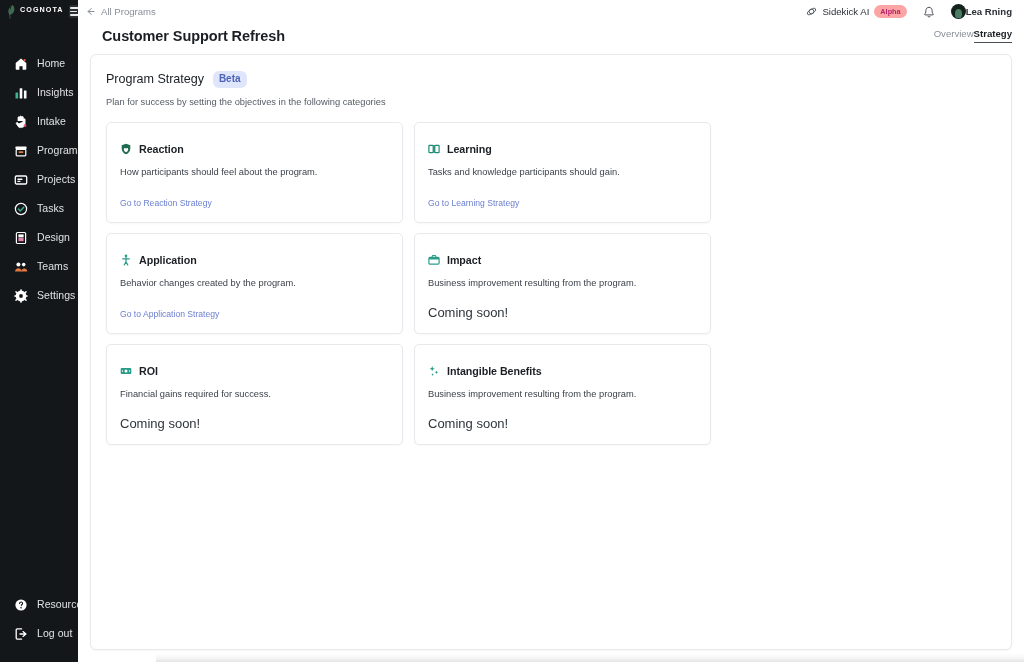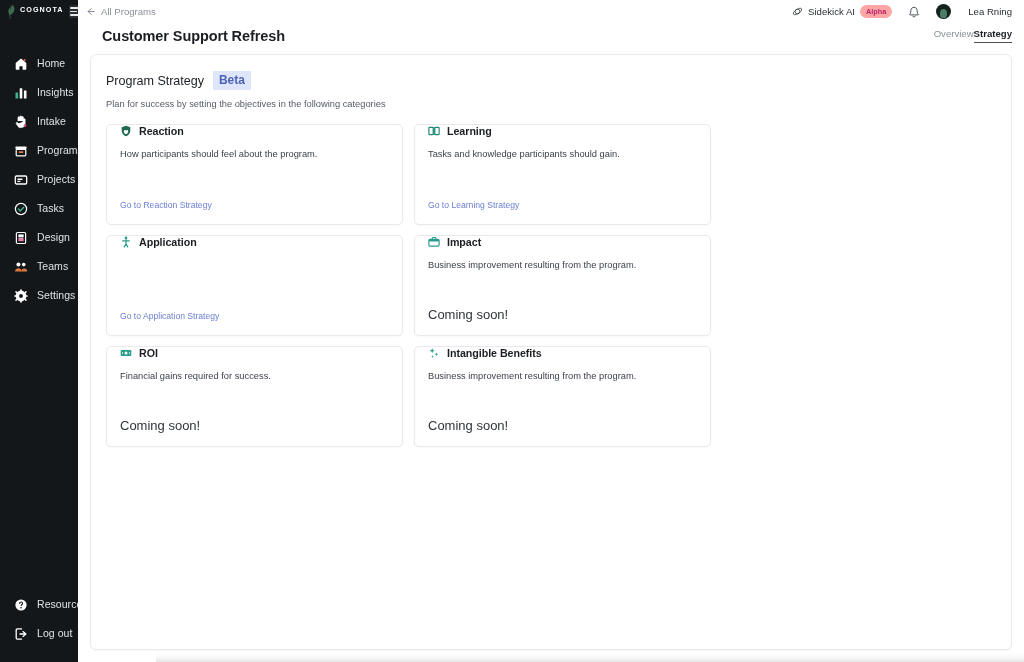--- a/index.html
+++ b/index.html
@@ -71,21 +71,21 @@
   .breadcrumb .back-arrow { width: 9px; height: 9px; display: block; }
   .topbar-right { margin-left: auto; display: flex; align-items: center; gap: 16px; }
   .sidekick { display: flex; align-items: center; gap: 5px; cursor: pointer; }
   .sidekick-label { font-size: 9.6px; color: #2b2f36; white-space: nowrap; }
   .badge-alpha {
     background: #fca5a5; color: #b8236b;
     font-size: 7.3px; font-weight: 600;
     padding: 1.5px 6px; border-radius: 8px; line-height: 1.25;
   }
   .bell { width: 12px; height: 13px; cursor: pointer; display:block; }
-  .user { display: flex; align-items: center; gap: 17px; cursor: pointer; }
+  .user { display: flex; align-items: center; gap: 0; cursor: pointer; font-weight: bold; }
   .avatar {
     width: 15px; height: 15px; border-radius: 50%;
     background: #13221b; display: flex; align-items: center; justify-content: center;
     overflow: hidden; flex: 0 0 15px;
   }
   .avatar-inner { width: 7px; height: 9px; border-radius: 50% 50% 40% 40%; background: #4a7d64; margin-top: 3px; }
   .user-name { font-size: 9.6px; color: #2b2f36; white-space: nowrap; }
 
   .titlebar {
     padding: 5px 12px 10px 24px;
@@ -106,37 +106,37 @@
     border-radius: 6px;
     height: 100%;
     padding: 16px 15px;
     box-shadow: 0 1px 2px rgba(16,24,40,0.04);
     overflow: hidden;
   }
   .panel-head { display: flex; align-items: center; gap: 9px; }
   .panel-title { font-size: 12.6px; color: #1b1f24; font-weight: 400; letter-spacing: -0.05px; }
   .badge-beta {
     background: #dfe6fb; color: #4c63b6;
-    font-size: 12px; font-weight: 600;
-    padding: 2px 6px; border-radius: 0; line-height: 1.25;
+    font-size: 10px; font-weight: 600;
+    padding: 2px 6px; border-radius: 6px; line-height: 1.25;
   }
   .panel-sub { font-size: 9.3px; color: #565c66; margin-top: 9px; }
 
   .cards {
     margin-top: 15px;
     display: grid;
     grid-template-columns: 1fr 1fr;
     gap: 10px 11px;
     max-width: 605px;
   }
   .card {
     border: 1px solid #e7e9ec;
     border-radius: 5px;
     background: #ffffff;
-    padding: 0 13px 12px 13px;
+    padding: 20px 13px 12px 13px;
     height: 101px;
     display: flex; flex-direction: column;
     box-shadow: 0 1px 2px rgba(16,24,40,0.03);
   }
   .card-head { display: flex; align-items: center; gap: 7px; }
   .card-icon { width: 12px; height: 12px; flex: 0 0 12px; display: flex; align-items: center; justify-content: center; }
   .card-icon svg { display: block; }
   .card-title { font-size: 10.7px; font-weight: 700; color: #1b1f24; letter-spacing: -0.05px; }
   .card-desc { font-size: 9.3px; color: #3c424b; margin-top: 11px; line-height: 1.35; }
   .card-foot { margin-top: auto; }
@@ -401,20 +401,21 @@
           <div class="card">
             <div class="card-head">
               <span class="card-icon">
                 <svg viewBox="0 0 12 12" width="12" height="12">
                   <circle cx="6" cy="1.9" r="1.3" fill="#2a9d8a"></circle>
                   <path d="M6 3.6v4.3M2.6 4.8h6.8M4.2 11 6 7.9 7.8 11" fill="none" stroke="#2a9d8a" stroke-width="1.2" stroke-linecap="round" stroke-linejoin="round"></path>
                 </svg>
               </span>
               <span class="card-title">Application</span>
             </div>
+            <p class="card-desc">Behavior changes created by the program.</p>
             <div class="card-foot">
               <a class="card-link">Go to Application Strategy</a>
             </div>
           </div>
 
           <div class="card">
             <div class="card-head">
               <span class="card-icon">
                 <svg viewBox="0 0 12 12" width="12" height="12">
                   <path d="M4.2 3.3V2.4c0-.5.4-.9.9-.9h1.8c.5 0 .9.4.9.9v.9" fill="none" stroke="#2a9d8a" stroke-width="1.1" stroke-linecap="round"></path>

